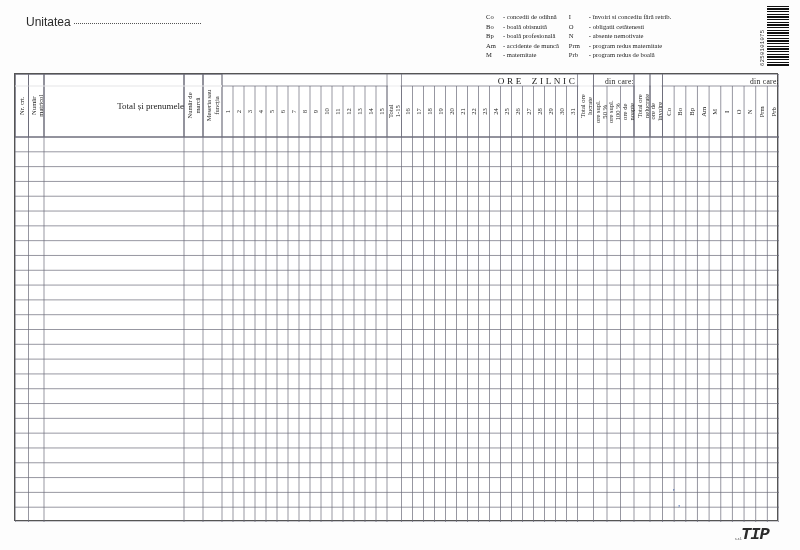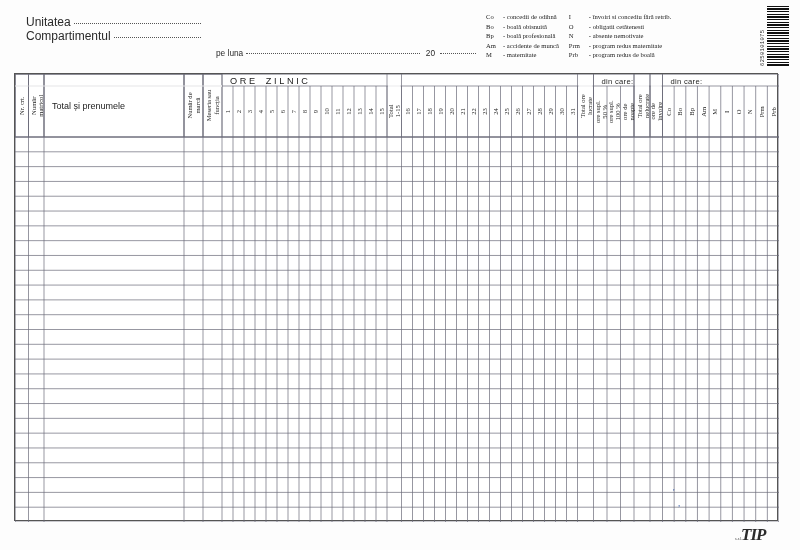--- a/index.html
+++ b/index.html
@@ -159,25 +159,24 @@
     transform: rotate(-90deg);
     white-space: nowrap;
     font-family: "Liberation Serif", serif;
     color: #1c1c1c;
     text-align: center;
     pointer-events: none;
   }
   .hlabel {
     position: absolute;
     white-space: nowrap;
-    font-family: Liberation Sans, sans-serif;
+    font-family: Liberation Serif, serif;
     color: #1c1c1c;
-    text-align: left;
+    text-align: right;
     pointer-events: none;
-    margin-left: 8px;
   }
   .daynum { font-size: 6.6px; }
   .grouphdr {
     font-size: 7.6px;
     letter-spacing: 0.3px;
   }
   .bigspaced {
     font-size: 9.2px;
     letter-spacing: 2.6px;
     word-spacing: 3px;
@@ -190,20 +189,21 @@
     font-family: "Liberation Serif", serif;
   }
   #logo .mark {
     position: absolute;
     left: 6px; top: 0px;
     font-size: 17px;
     font-weight: bold;
     font-style: italic;
     color: #2b2b2b;
     letter-spacing: -1px;
+    font-family: Liberation Mono, monospace;
   }
   #logo .sub {
     position: absolute;
     left: 0px; top: 11px;
     font-size: 4.2px;
     color: #444;
   }
 
   .inkmark {
     position: absolute;
@@ -217,33 +217,23 @@
 
 <div id="page">
 
   <div id="header">
 
     <div id="unit-block">
       <div class="unit-row">
         <span class="unit-label">Unitatea</span>
         <span class="dots"></span>
       </div>
-      <div class="unit-row">
-        <span class="unit-label">Compartimentul</span>
-        <span class="dots"></span>
-      </div>
     </div>
 
 
-    <div id="month-line">
-      <span>pe luna</span>
-      <span class="dots"></span>
-      <span class="yr">20</span>
-      <span class="dots2"></span>
-    </div>
 
     <div id="legend">
       <div class="legend-col left">
           <div class="legend-row">
             <span class="legend-abbr">Co</span>
             <span class="legend-desc">- concedii de odihnă</span>
           </div>
           <div class="legend-row">
             <span class="legend-abbr">Bo</span>
             <span class="legend-desc">- boală obisnuită</span>

